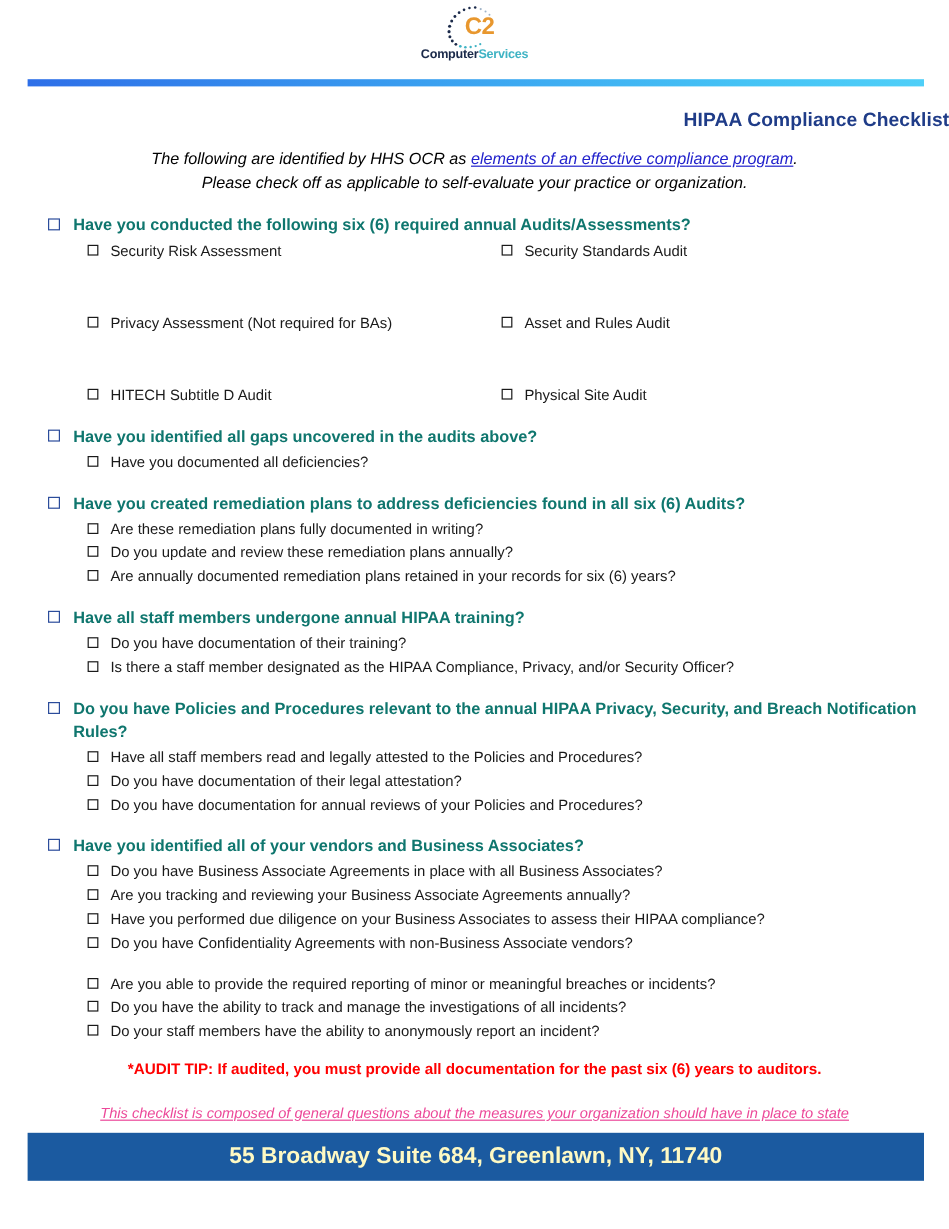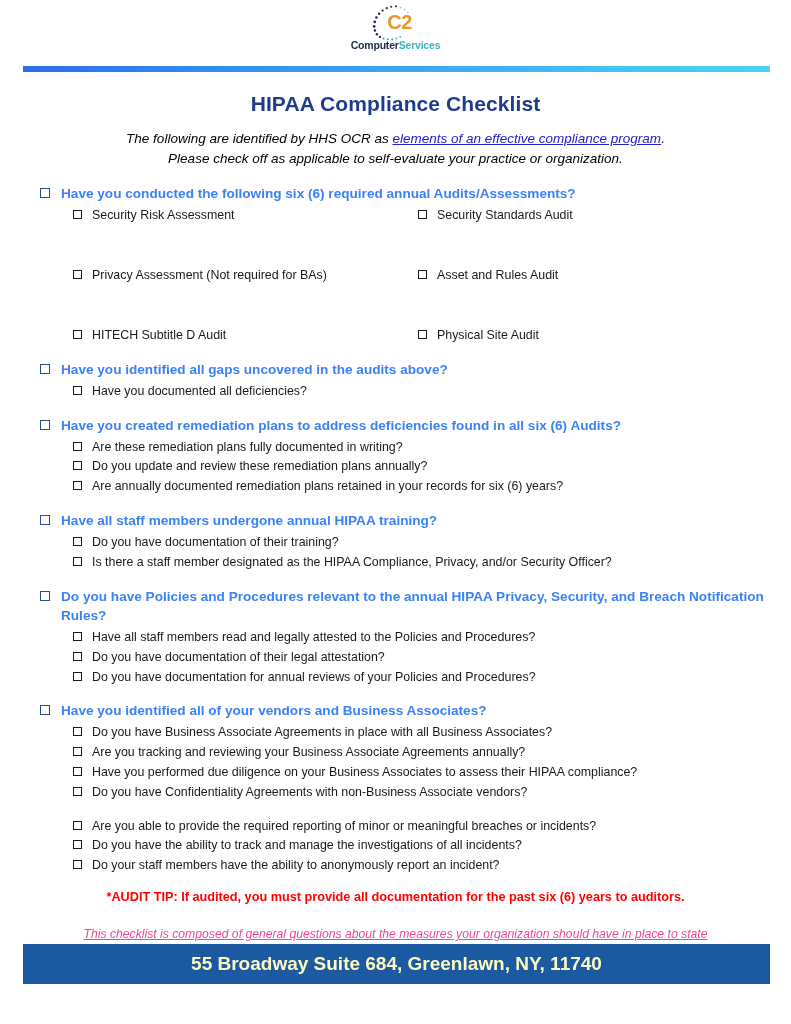--- a/index.html
+++ b/index.html
@@ -82,22 +82,22 @@
     top: 66px;
     width: 747px;
     height: 6px;
     background: linear-gradient(to right, #2E6FE8 0%, #3AA0F0 45%, #45C3F5 80%, #4FCFF8 100%);
   }
 
   
   .doc-title {
     margin: 0;
     padding-top: 30px;
-    text-align: center;
-    font-size: 21px;
+    text-align: right;
+    font-size: 16px;
     font-weight: bold;
     color: #1F3C88;
     letter-spacing: 0.1px;
   }
   .subtitle {
     margin: 0;
     padding-top: 13px;
     text-align: center;
     font-size: 13.5px;
     font-style: italic;
@@ -135,21 +135,21 @@
   .cb-sub {
     width: 9px;
     height: 9px;
     border: 1.3px solid #1a1a1a;
     margin-top: 4px;
     margin-right: 10px;
   }
   .q-text {
     font-size: 13.6px;
     font-weight: bold;
-    color: #3b82f6;
+    color: #0f766e;
     line-height: 1.45;
   }
   .subitems {
     margin-top: 2px;
     padding-left: 33px;
     gap: 40px;
   }
   .sub-row {
     display: flex;
     align-items: flex-start;

